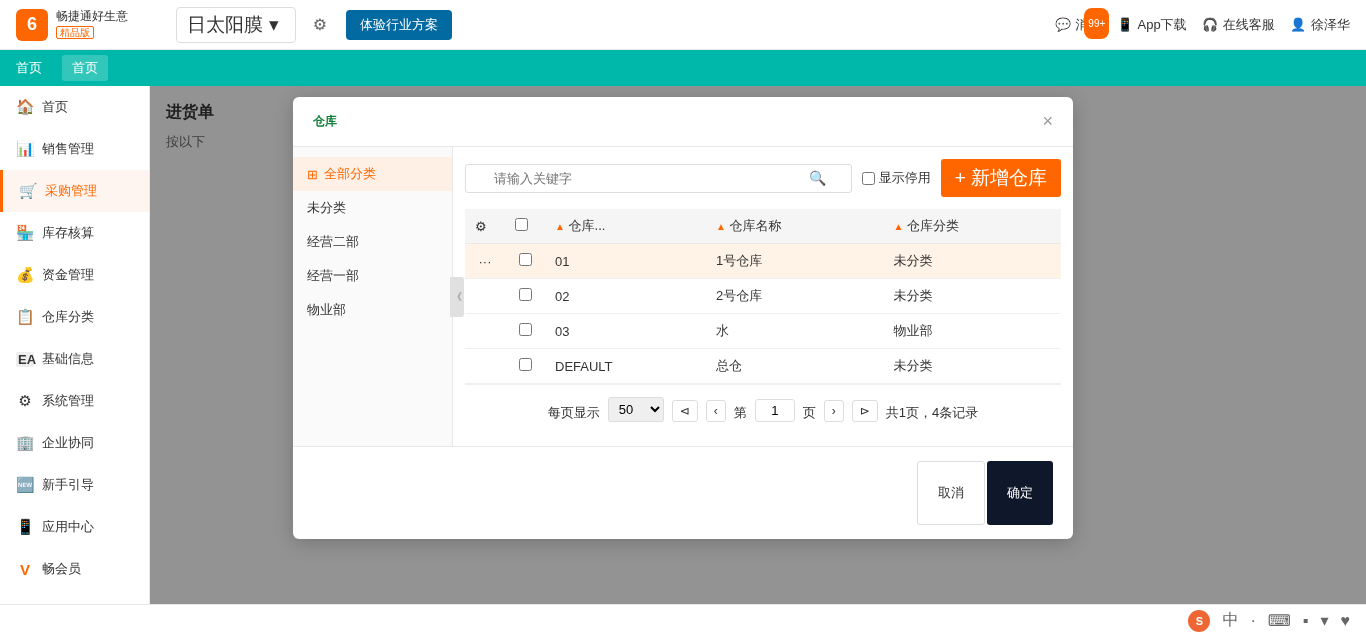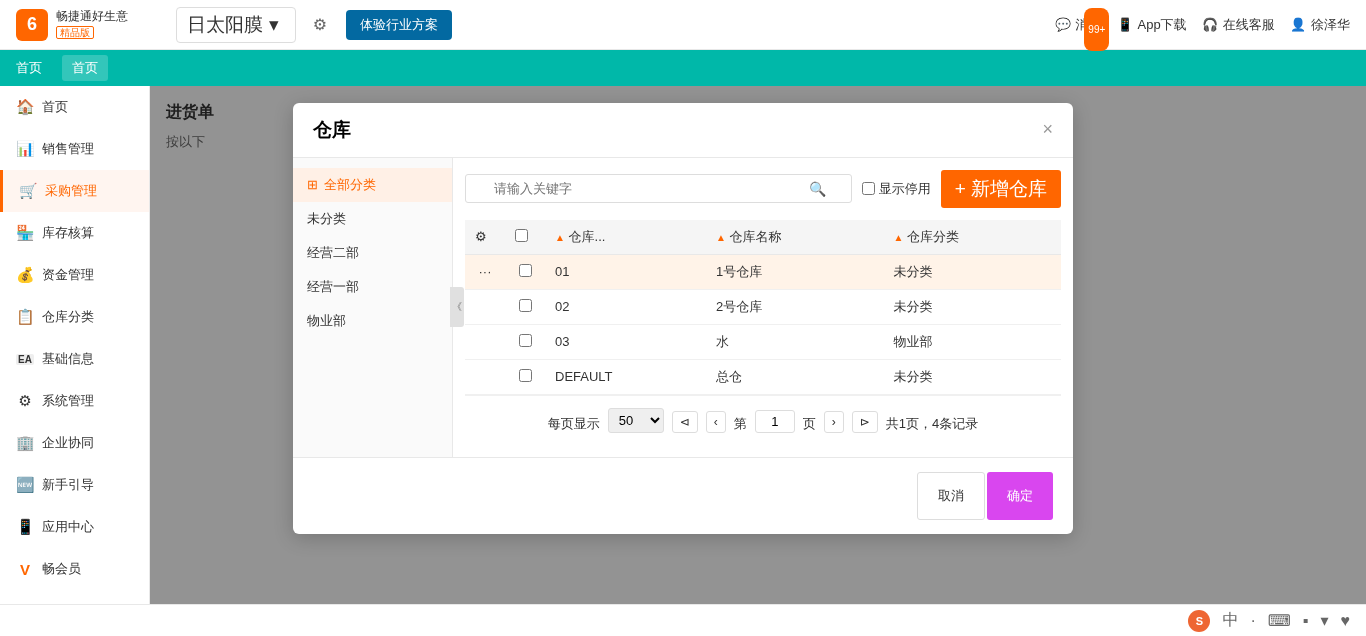--- a/index.html
+++ b/index.html
@@ -54,21 +54,21 @@
     .header-right {
       margin-left: auto;
       display: flex; align-items: center; gap: 16px;
     }
     .msg-item {
       display: flex; align-items: center; gap: 4px;
       color: #333; cursor: pointer; font-size: 13px; position: relative;
     }
     .badge {
       background: #f60; color: #fff; border-radius: 8px;
-      font-size: 10px; padding: 16px 4px; position: absolute;
+      font-size: 10px; padding: 10px 4px; position: absolute;
       top: -8px; right: -8px;
     }
     .user-name { color: #333; font-size: 13px; }
 
     
     .sub-header {
       height: 36px;
       background: #00b8a9;
       display: flex; align-items: center;
       padding: 0 16px;
@@ -122,21 +122,21 @@
       max-height: 560px;
       display: flex;
       flex-direction: column;
       box-shadow: 0 4px 20px rgba(0,0,0,0.2);
     }
     .modal-header {
       display: flex; align-items: center; justify-content: space-between;
       padding: 14px 20px;
       border-bottom: 1px solid #e8e8e8;
     }
-    .modal-title { font-size: 19px; font-weight: bold; color: #000000; }
+    .modal-title { font-size: 12px; font-weight: bold; color: #15803d; }
     .modal-close {
       border: none; background: none; cursor: pointer;
       font-size: 18px; color: #999;
     }
     .modal-body {
       display: flex; flex: 1; overflow: hidden;
     }
     
     .category-panel {
       width: 160px;
@@ -226,22 +226,22 @@
       padding: 14px 20px;
       border-top: 1px solid #e8e8e8;
       display: flex; justify-content: flex-end; gap: 2px;
     }
     .cancel-btn {
       border: 1px solid #ddd; background: #fff;
       padding: 7px 20px; border-radius: 3px; cursor: pointer;
       font-size: 13px; color: #333;
     }
     .confirm-btn {
-      background: #d946ef; color: #fff; border: none;
-      padding: 15px 20px; border-radius: 3px; cursor: pointer;
+      background: #0f172a; color: #fff; border: none;
+      padding: 23px 20px; border-radius: 3px; cursor: pointer;
       font-size: 13px;
     }
     
     .bottom-bar {
       position: fixed; bottom: 0; right: 0;
       height: 32px; background: #fff;
       border-top: 1px solid #e8e8e8;
       display: flex; align-items: center; justify-content: flex-end;
       padding: 0 16px; gap: 12px; width: 100%;
       z-index: 200;
@@ -317,21 +317,21 @@
     </div>
     <div class="sidebar-item">
       <span class="sidebar-icon">💰</span>
       <span>资金管理</span>
     </div>
     <div class="sidebar-item">
       <span class="sidebar-icon">📋</span>
       <span>仓库分类</span>
     </div>
     <div class="sidebar-item">
-      <span class="sidebar-icon" style="font-style:normal;font-weight:bold;font-size:10px;background:#eee;border-radius:2px;padding:0 2px;">EA</span>
+      <span class="sidebar-icon" style="font-style:normal;font-weight:bold;font-size:13px;background:#eee;border-radius:2px;padding:0 2px;">EA</span>
       <span>基础信息</span>
     </div>
     <div class="sidebar-item">
       <span class="sidebar-icon">⚙</span>
       <span>系统管理</span>
     </div>
     <div class="sidebar-item">
       <span class="sidebar-icon">🏢</span>
       <span>企业协同</span>
     </div>

